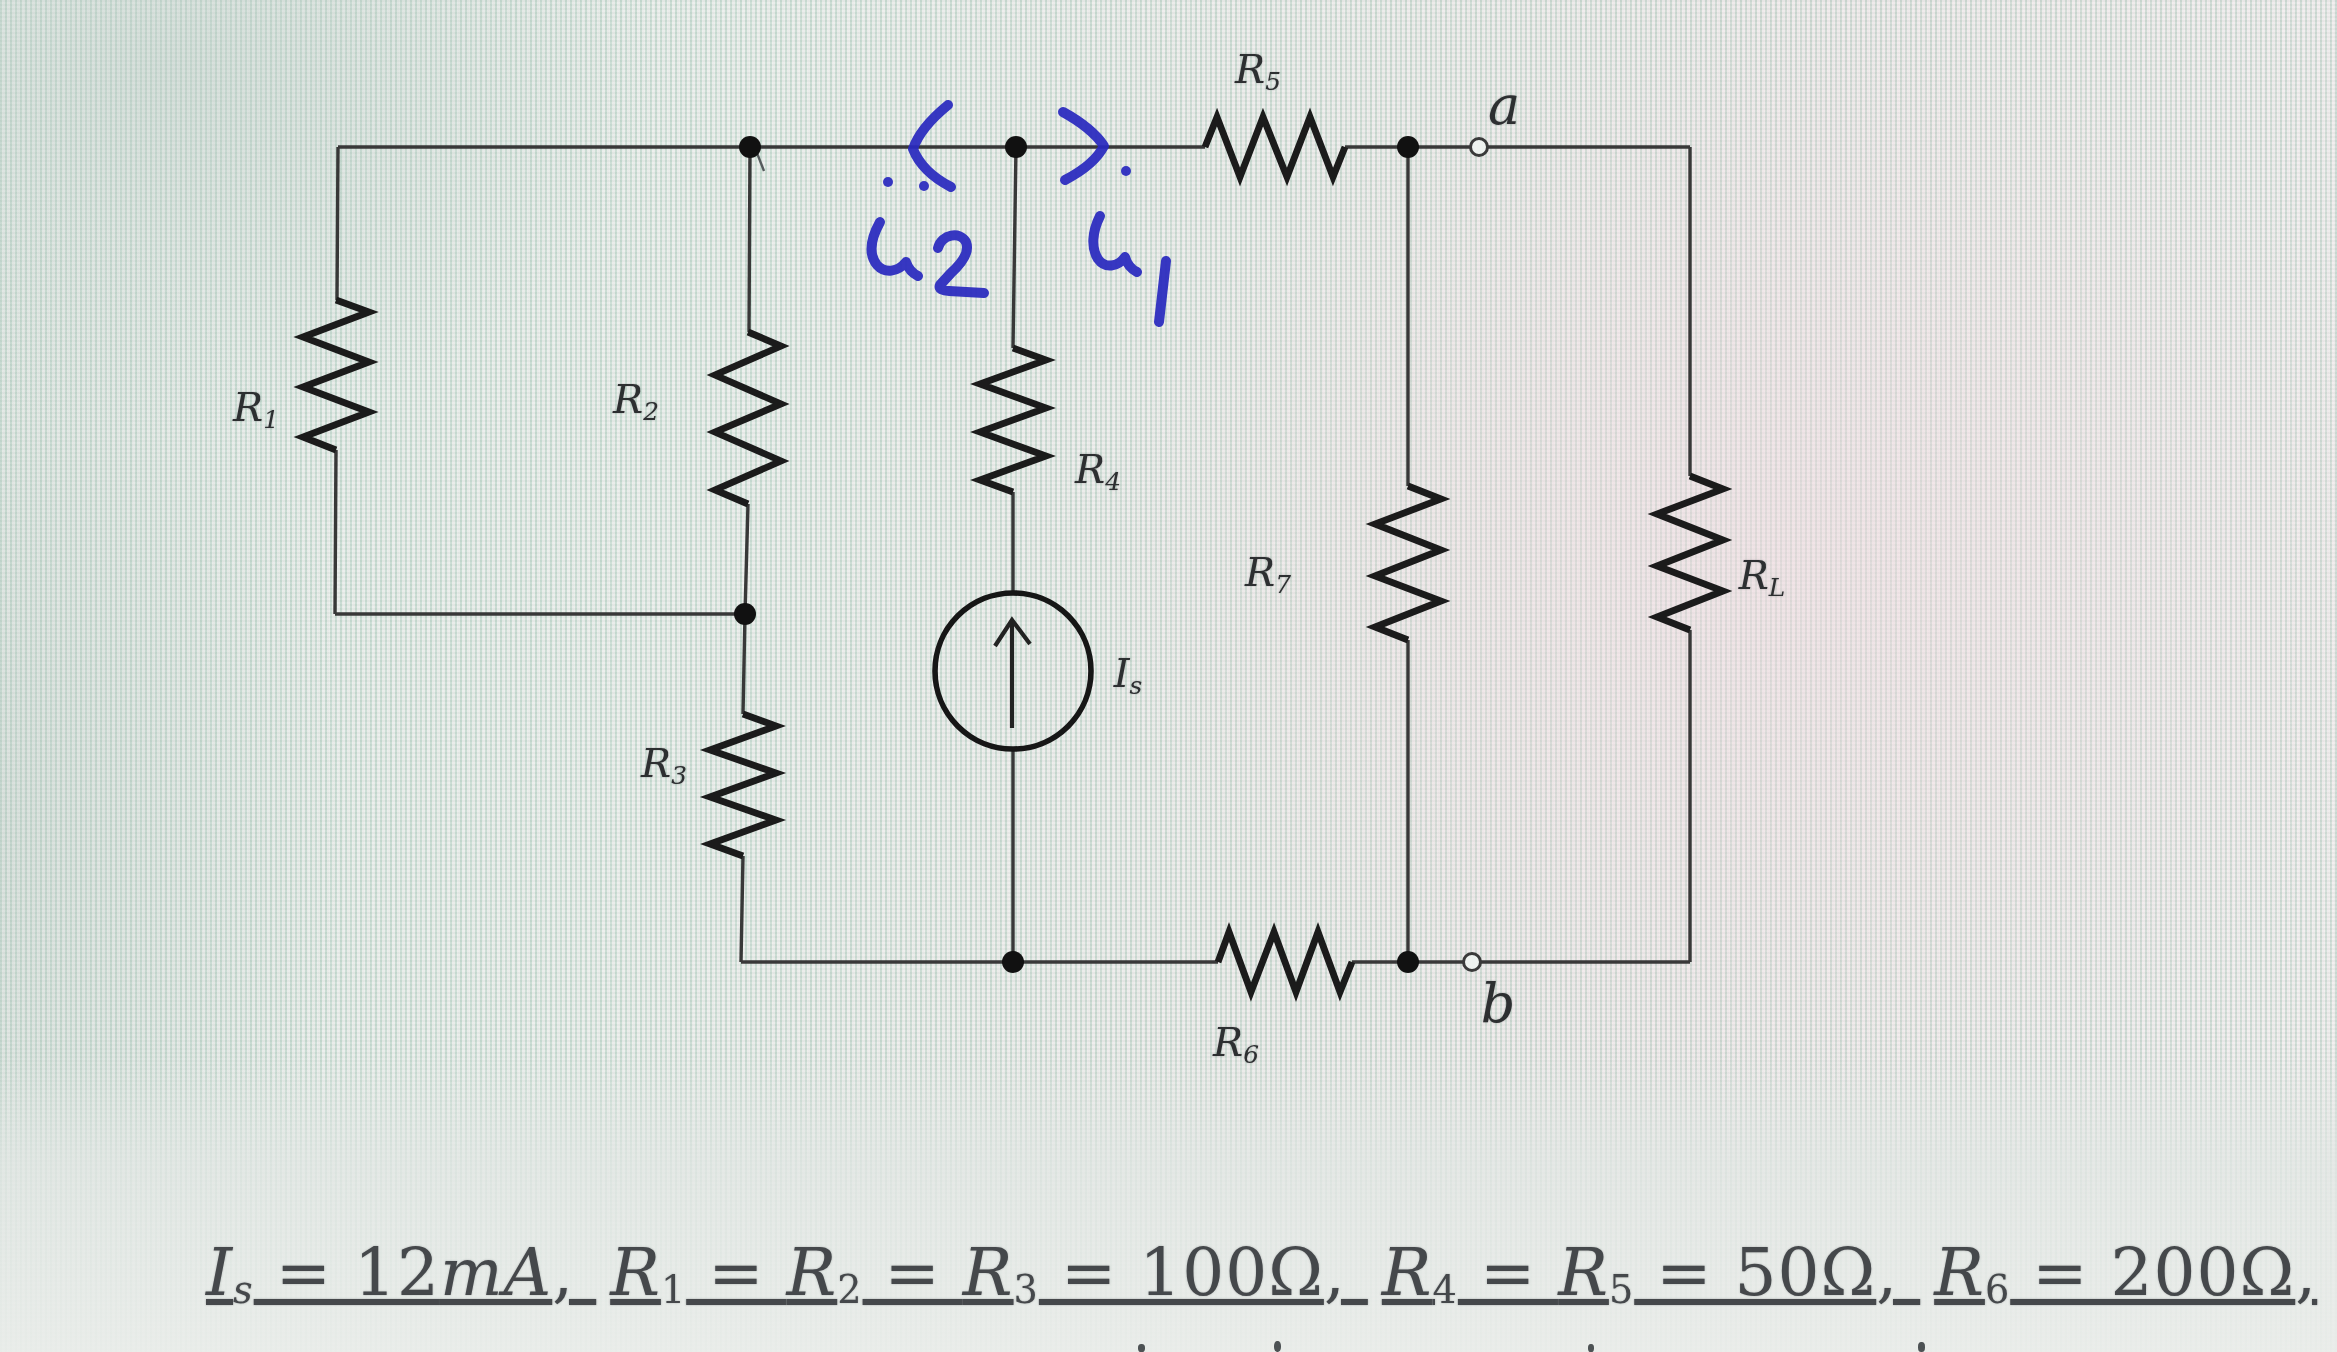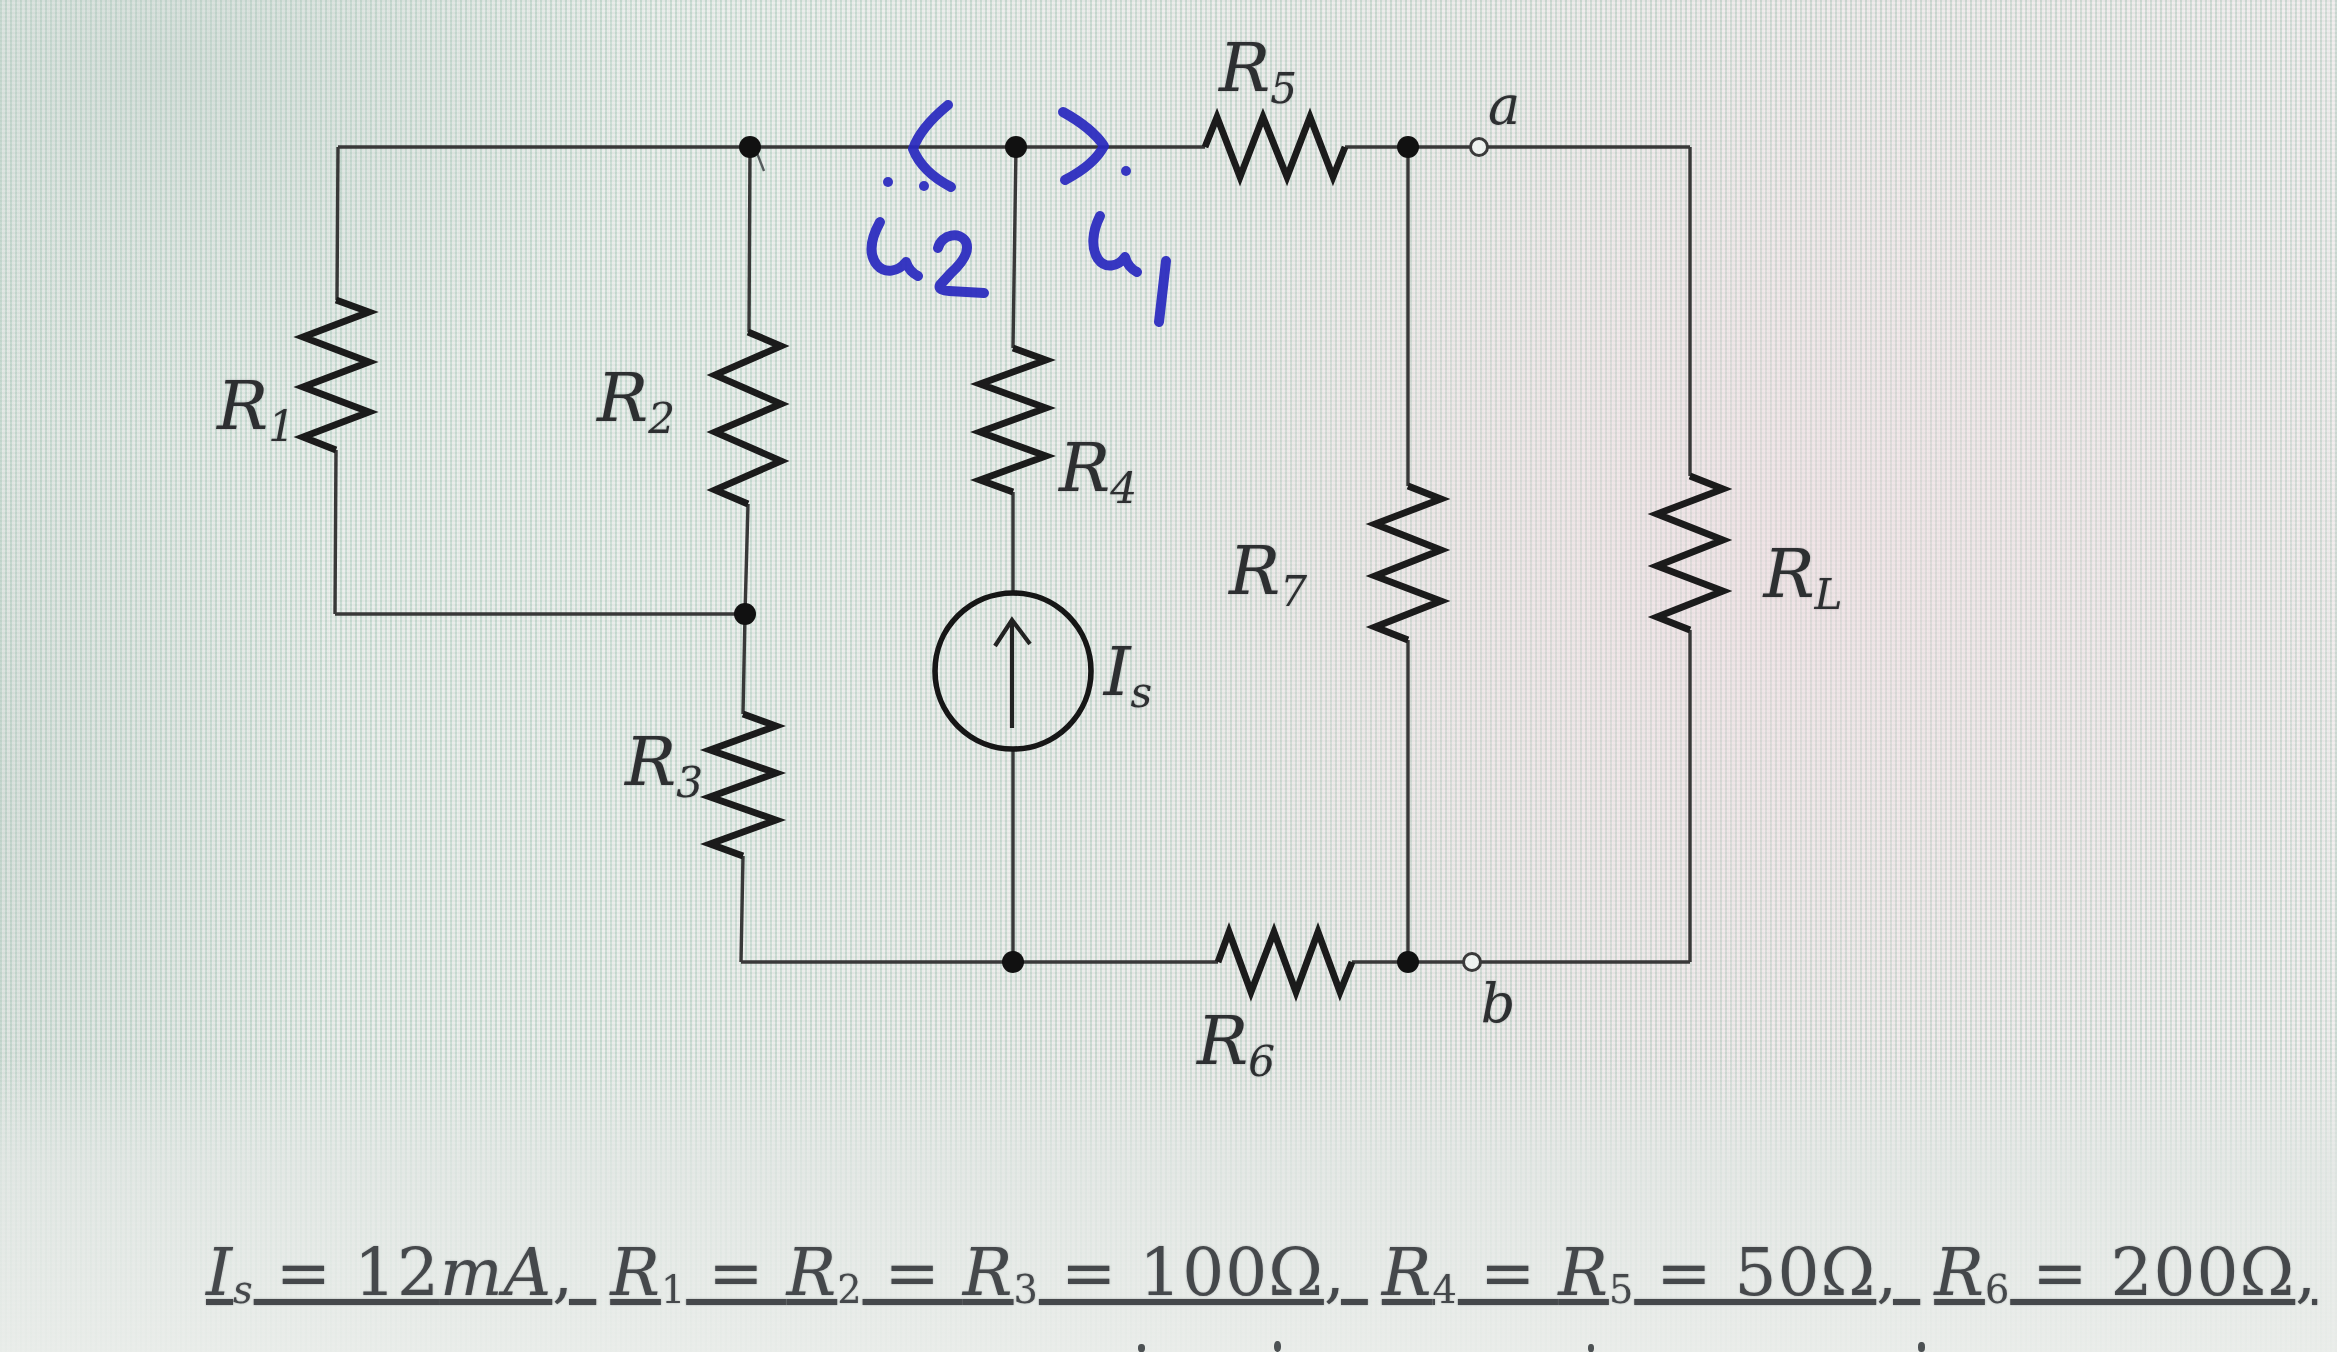--- a/index.html
+++ b/index.html
@@ -15,21 +15,21 @@
       radial-gradient(ellipse 700px 520px at 7% 5%, rgba(186,203,196,.42), rgba(186,203,196,0) 70%),
       radial-gradient(ellipse 500px 900px at 0% 60%, rgba(178,194,187,.28), rgba(178,194,187,0) 70%),
       repeating-linear-gradient(90deg, rgba(152,193,174,.30) 0px, rgba(152,193,174,.30) 2px, rgba(252,245,246,.34) 2px, rgba(252,245,246,.34) 5px),
       repeating-linear-gradient(0deg, rgba(255,255,255,.17) 0px, rgba(255,255,255,.17) 2px, rgba(158,180,169,.12) 2px, rgba(158,180,169,.12) 4px),
       repeating-linear-gradient(90deg, rgba(255,255,255,.12) 0px, rgba(255,255,255,.12) 3px, rgba(208,224,216,.13) 3px, rgba(208,224,216,.13) 7px),
       linear-gradient(100deg, #d8e3dd 0%, #dde6e1 30%, #e2e2e0 55%, #e6e0e1 72%, #e9e7e7 100%);
   }
   svg.circuit{position:absolute;left:0;top:0;}
   .clabel{
     position:absolute;transform:translate(-50%,-50%);
-    font-style:italic;font-size:68px;line-height:1;
+    font-style:italic;font-size:40px;line-height:1;
     color:#2d2f31;white-space:nowrap;
     text-shadow:0 0 2px rgba(70,75,78,.40);
   }
   .clabel sub{font-size:.62em;line-height:1;vertical-align:-0.28em;letter-spacing:0;}
   .term{font-size:54px;}
   .caption{
     position:absolute;left:206px;top:1240px;
     font-size:66px;line-height:1;letter-spacing:1px;
     color:#45484b;white-space:nowrap;
     text-shadow:0 0 2px rgba(90,95,98,.45);
@@ -122,21 +122,21 @@
   <div class="clabel" style="left:664px;top:766px"><span>R</span><sub>3</sub></div>
 
   <div class="clabel" style="left:1098px;top:472px"><span>R</span><sub>4</sub></div>
 
   <div class="clabel" style="left:1258px;top:72px"><span>R</span><sub>5</sub></div>
 
   <div class="clabel" style="left:1236px;top:1045px"><span>R</span><sub>6</sub></div>
 
   <div class="clabel" style="left:1268px;top:575px"><span>R</span><sub>7</sub></div>
 
-  <div class="clabel" style="left:1803px;top:578px"><span>R</span><sub>L</sub></div>
+  <div class="clabel" style="left:1762px;top:578px"><span>R</span><sub>L</sub></div>
 
   <div class="clabel" style="left:1128px;top:676px"><span>I</span><sub>s</sub></div>
 
   <div class="clabel term" style="left:1504px;top:106px"><span>a</span></div>
 
   <div class="clabel term" style="left:1498px;top:1004px"><span>b</span></div>
 
   <div class="caption" aria-label="Is = 12mA, R1 = R2 = R3 = 100Ω, R4 = R5 = 50Ω, R6 = 200Ω, R7 = 400Ω"><span class="it">I</span><span class="it sb">s</span><span> = 12</span><span class="it">mA</span><span class="pad">, </span><span class="it">R</span><span class="sb">1</span><span> = </span><span class="it">R</span><span class="sb">2</span><span> = </span><span class="it">R</span><span class="sb">3</span><span> = 100Ω</span><span class="pad">, </span><span class="it">R</span><span class="sb">4</span><span> = </span><span class="it">R</span><span class="sb">5</span><span> = 50Ω</span><span class="pad">, </span><span class="it">R</span><span class="sb">6</span><span> = 200Ω</span><span class="pad">, </span></div>
 
   <div class="speck" style="left:1138px;top:1344px;width:7px;height:8px"></div>

